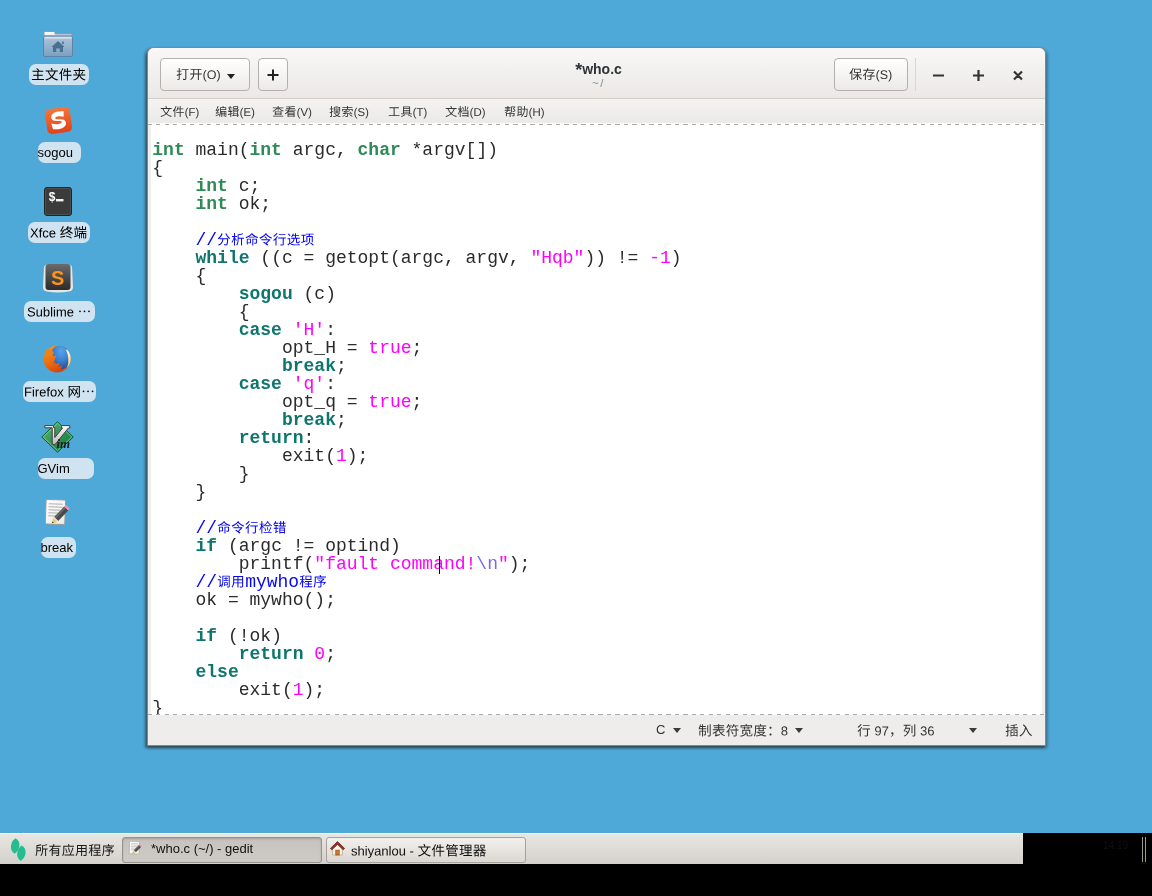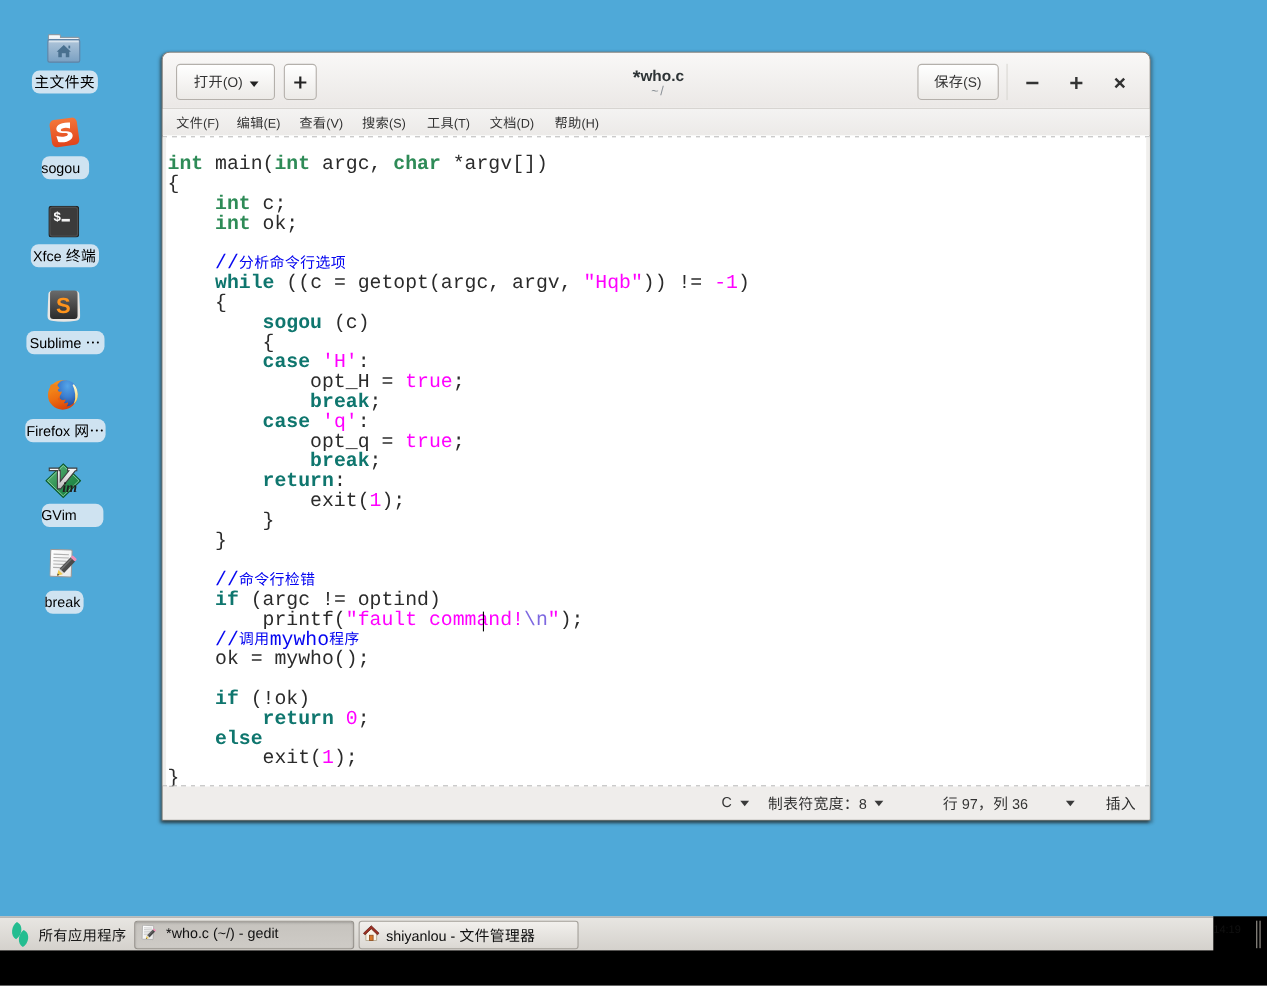--- a/index.html
+++ b/index.html
@@ -24,21 +24,21 @@
     color:#2b2b2b;padding:16px 0 0 1.3px;position:relative}
 .k{color:#0f766e;font-weight:bold}
 .t{color:#2e8b57;font-weight:bold}
 .s{color:#ff00ff}
 .n{color:#ff00ff}
 .e{color:#7d68e0}
 .c{color:#0606f0}
 #status{position:absolute;left:0;top:667px;width:897px;height:30px;background:#efedeb}
 .tri{position:absolute;width:0;height:0;border-left:4px solid transparent;
      border-right:4px solid transparent;border-top:5px solid #3a3a3a}
-#taskbar{position:absolute;left:0;top:833px;width:1103px;height:31px;
+#taskbar{position:absolute;left:0;top:833px;width:1023px;height:31px;
          background:linear-gradient(#e8e6e2,#d4d1cc);border-top:1px solid #fbfbfa}
 .tbtn{position:absolute;top:3px;height:26px;border-radius:3px;font-size:13px;color:#111}
 </style></head><body>
 <div id="desktop">
 <div style="position:absolute;left:42.0px;top:30.0px;line-height:0"><svg width="32" height="28" viewBox="0 0 32 28">
 <defs>
           <linearGradient id="fg" x1="0" y1="0" x2="0" y2="1">
 <stop offset="0" stop-color="#b0c6da"></stop>
             <stop offset="1" stop-color="#7aa0c2"></stop>
           </linearGradient>

